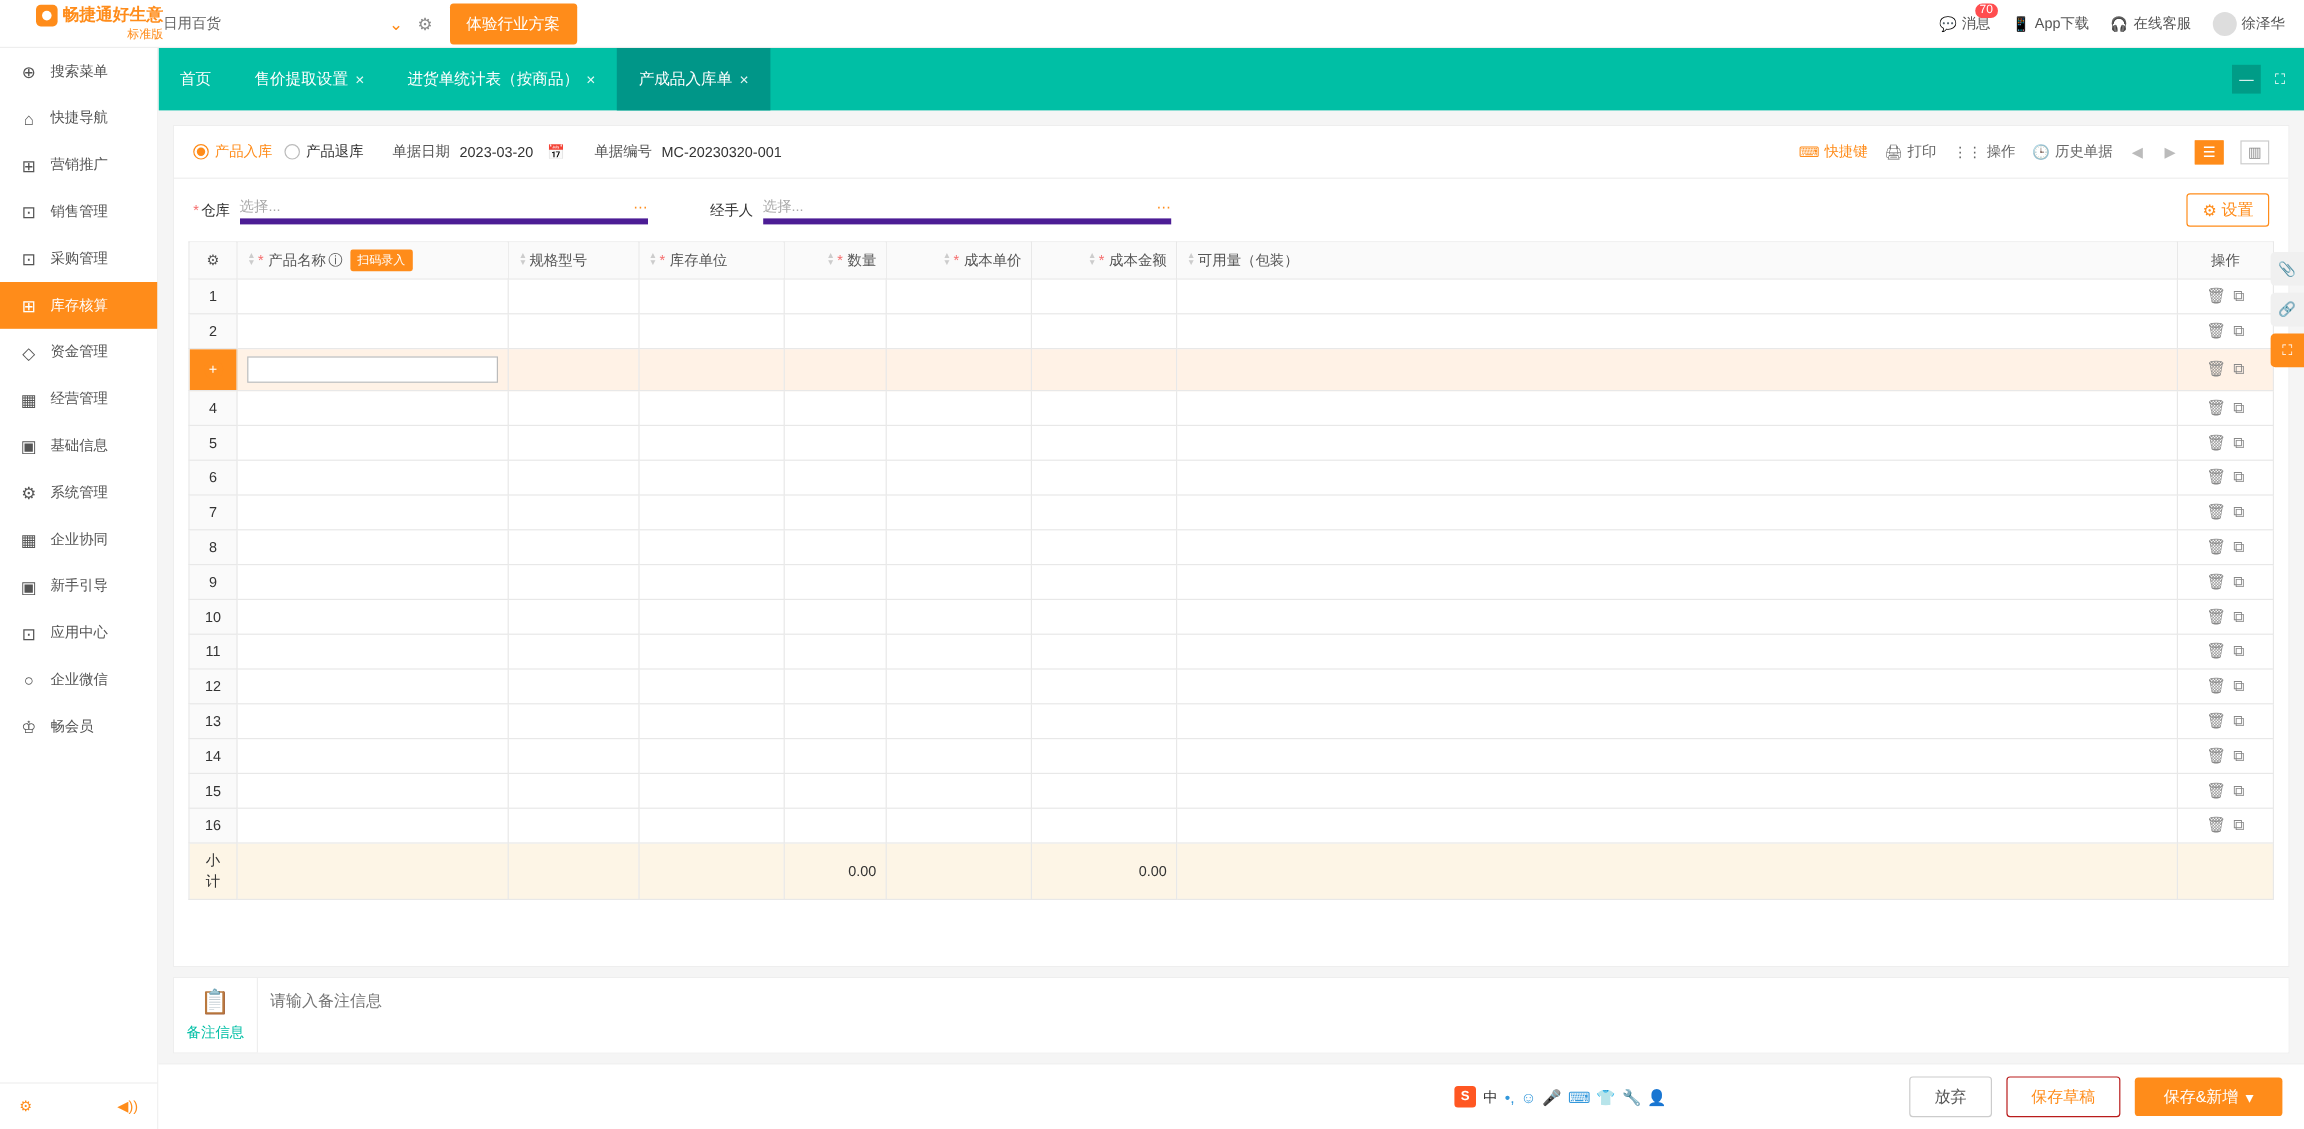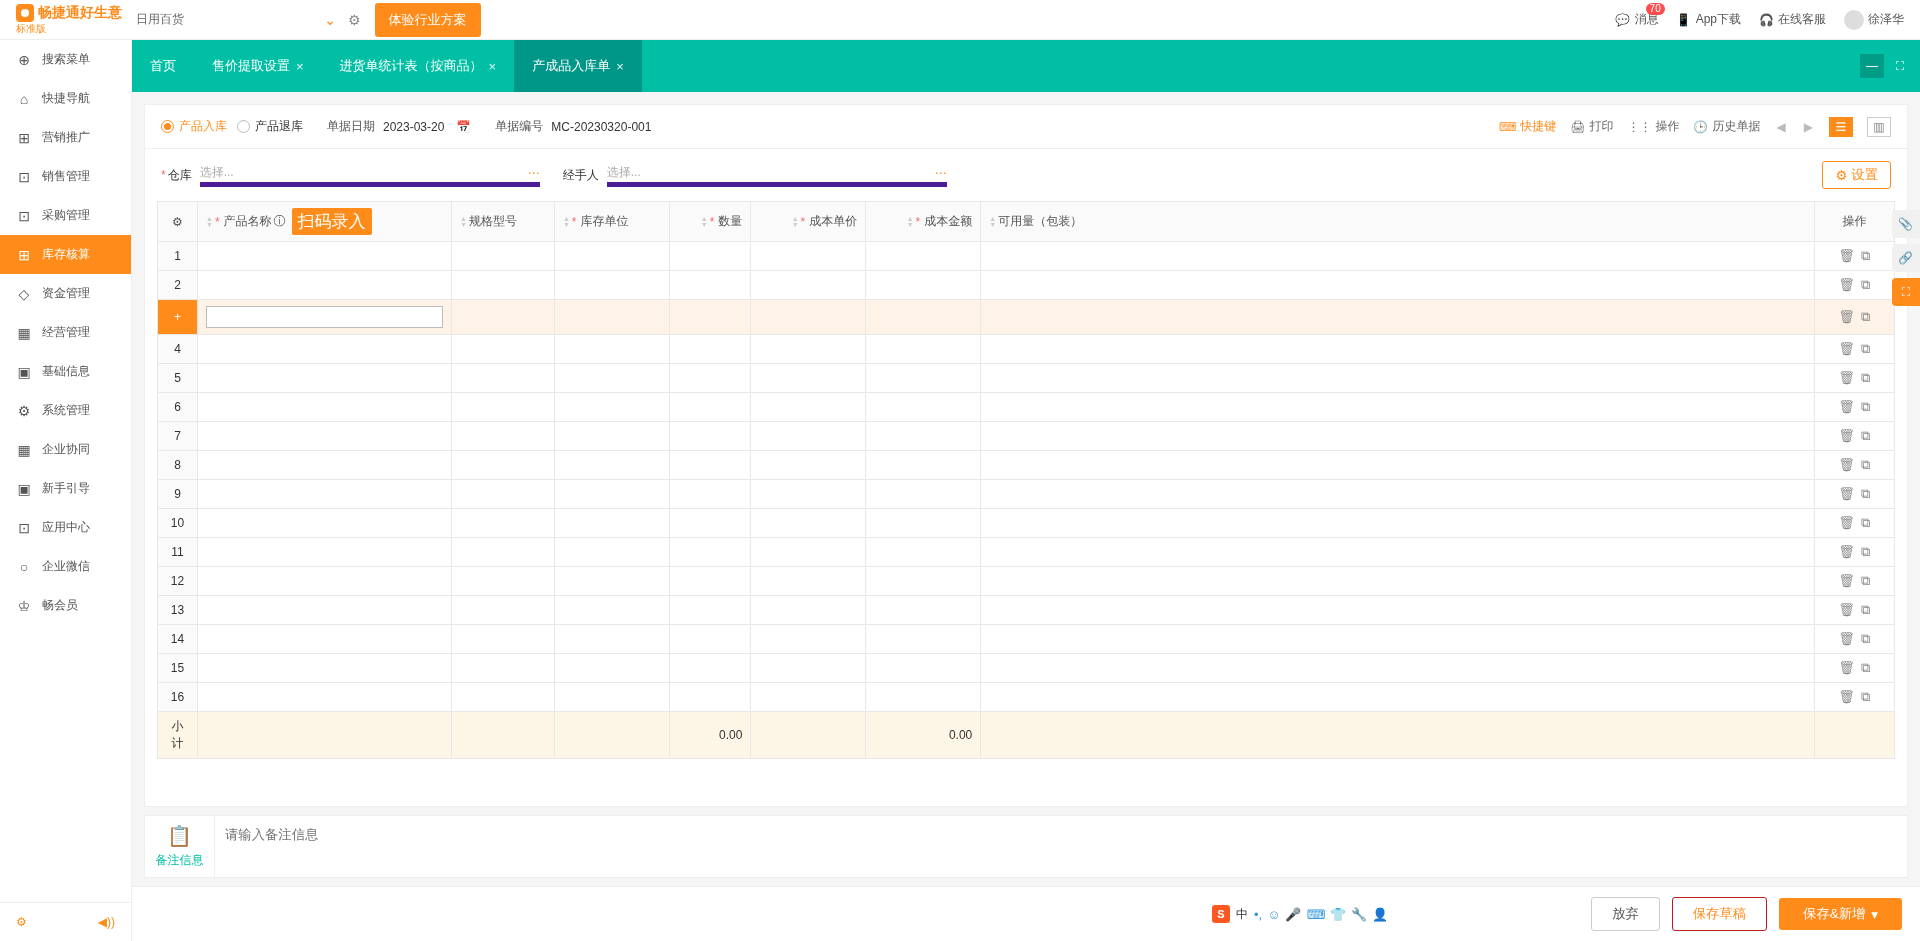--- a/index.html
+++ b/index.html
@@ -1,21 +1,21 @@
 <!DOCTYPE html>
 <html><head>
 <meta charset="utf-8">
 <style>
 * { margin: 0; padding: 0; box-sizing: border-box; font-family: "Microsoft YaHei", Arial, sans-serif; }
 body { font-size: 12px; color: #333; background: #fff; overflow: hidden; }
 .app { display: flex; flex-direction: column; height: 941px; width: 1920px; }
 
 
 .header { display: flex; align-items: center; height: 40px; background: #fff; border-bottom: 1px solid #eee; padding: 0 16px; }
-.logo-area { width: 120px; display: flex; flex-direction: column; align-items: flex-start; }
+.logo-area { width: 120px; display: flex; flex-direction: column; align-items: flex-end; }
 .logo-text { color: #ff8c1a; font-weight: bold; font-size: 14px; display: flex; align-items: center; gap: 4px; }
 .logo-icon { width: 18px; height: 18px; background: #ff8c1a; border-radius: 4px; display: inline-block; position: relative; }
 .logo-icon::after { content: ""; position: absolute; width: 8px; height: 8px; background: #fff; border-radius: 50%; top: 5px; left: 5px; }
 .version-label { color: #ff8c1a; font-size: 10px; }
 .module-select { width: 200px; color: #666; display: flex; align-items: center; justify-content: space-between; cursor: pointer; }
 .chevron-down { color: #ff8c1a; font-size: 14px; margin-left: 8px; }
 .gear-btn { margin-left: 12px; color: #888; cursor: pointer; font-size: 14px; }
 .btn-primary-lg { background: #ff8c1a; color: #fff; border: none; padding: 8px 14px; border-radius: 3px; margin-left: 14px; cursor: pointer; font-size: 13px; }
 .header-right { margin-left: auto; display: flex; align-items: center; gap: 18px; color: #555; }
 .header-item { display: flex; align-items: center; gap: 4px; cursor: pointer; }
@@ -56,42 +56,42 @@
 .meta-field .val { color: #333; }
 .icon-cal { color: #ff8c1a; margin-left: 4px; cursor: pointer; }
 .toolbar-right { margin-left: auto; display: flex; align-items: center; gap: 14px; color: #666; }
 .toolbar-right .link { cursor: pointer; display: flex; align-items: center; gap: 4px; }
 .toolbar-right .link.orange { color: #ff8c1a; }
 .nav-btn { color: #bbb; cursor: pointer; padding: 0 2px; }
 .view-toggle { width: 24px; height: 20px; display: flex; align-items: center; justify-content: center; border: 1px solid #ccc; cursor: pointer; color: #888; }
 .view-toggle.active { background: #ff8c1a; color: #fff; border-color: #ff8c1a; }
 
 
-.filter-row { display: flex; align-items: center; padding: 12px 16px; gap: 23px; }
+.filter-row { display: flex; align-items: center; padding: 12px 16px; gap: 52px; }
 .form-item { display: flex; align-items: center; gap: 8px; }
 .required-star { color: #f56c6c; margin-right: 2px; }
 .select-wrap { width: 340px; border-bottom: 5px solid #4c1d95; display: flex; align-items: center; justify-content: space-between; height: 24px; color: #aaa; cursor: pointer; }
 .dots { color: #ff8c1a; cursor: pointer; }
 .btn-setting { margin-left: auto; border: 1px solid #ff8c1a; color: #ff8c1a; background: #fff; padding: 4px 12px; border-radius: 3px; cursor: pointer; display: flex; align-items: center; gap: 4px; }
 
 
 .table-wrap { flex: 1; overflow: auto; padding: 0 12px; position: relative; }
 table { border-collapse: collapse; width: 100%; font-size: 12px; }
 th, td { border: 1px solid #e8e8e8; padding: 6px 8px; height: 27px; }
 th { background: #fafafa; color: #555; text-align: left; font-weight: normal; position: relative; }
 .th-inner { display: flex; align-items: center; gap: 2px; }
 .sort-icon { display: inline-flex; flex-direction: column; font-size: 7px; color: #ccc; line-height: 6px; }
 .col-idx { width: 40px; text-align: center; background: #fafafa; }
 .col-actions { width: 80px; text-align: center; }
 .row-active td { background: #fff2e6; }
 .row-active .col-idx { background: #ff8c1a; color: #fff; }
 .add-icon { display: inline-block; width: 16px; height: 16px; background: #ff8c1a; color: #fff; border-radius: 50%; line-height: 16px; text-align: center; font-size: 12px; }
 .input-cell { border: 1px solid #bbb; height: 22px; width: 100%; background: #fff; }
 .action-icon { color: #888; cursor: pointer; margin: 0 3px; font-size: 13px; }
-.scan-badge { background: #ff8c1a; color: #fff; padding: 2px 6px; border-radius: 2px; font-size: 17px; margin-left: 4px; }
+.scan-badge { background: #ff8c1a; color: #fff; padding: 2px 6px; border-radius: 2px; font-size: 10px; margin-left: 4px; }
 .txt-right { text-align: right; }
 .subtotal-row td { background: #fdf5e6; }
 
 
 .remark-section { display: flex; border: 1px solid #eee; margin: 0 12px 8px 0; }
 .remark-label { width: 70px; display: flex; flex-direction: column; align-items: center; justify-content: center; gap: 4px; color: #00bfa5; border-right: 1px solid #eee; padding: 8px 0; }
 .remark-icon { font-size: 20px; }
 .remark-input { flex: 1; border: none; padding: 10px; color: #ef4444; resize: none; font-family: inherit; }
 
 

